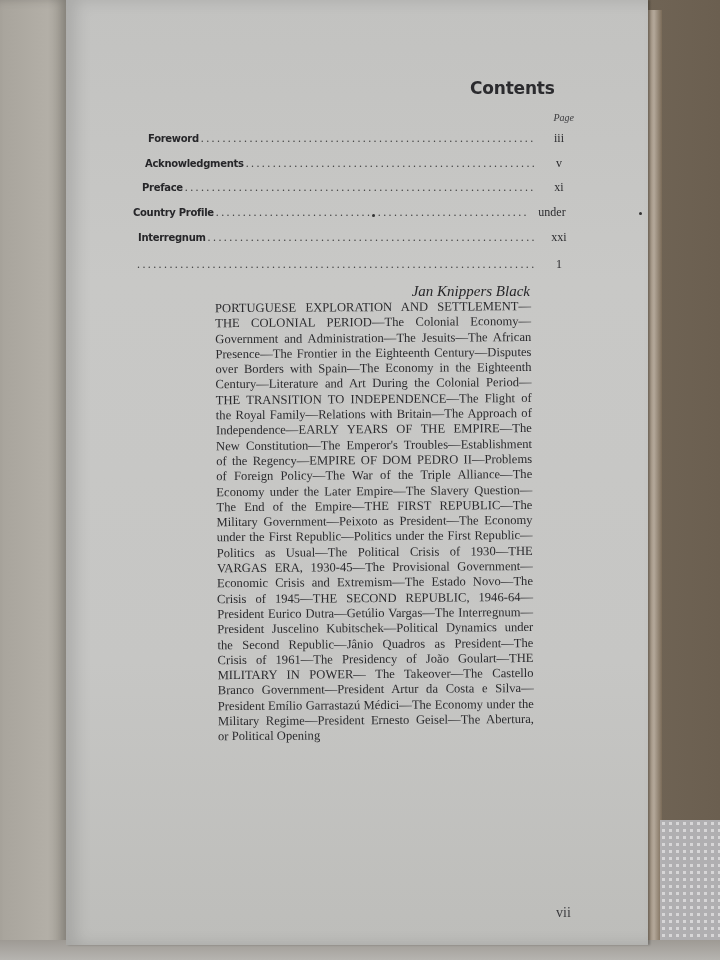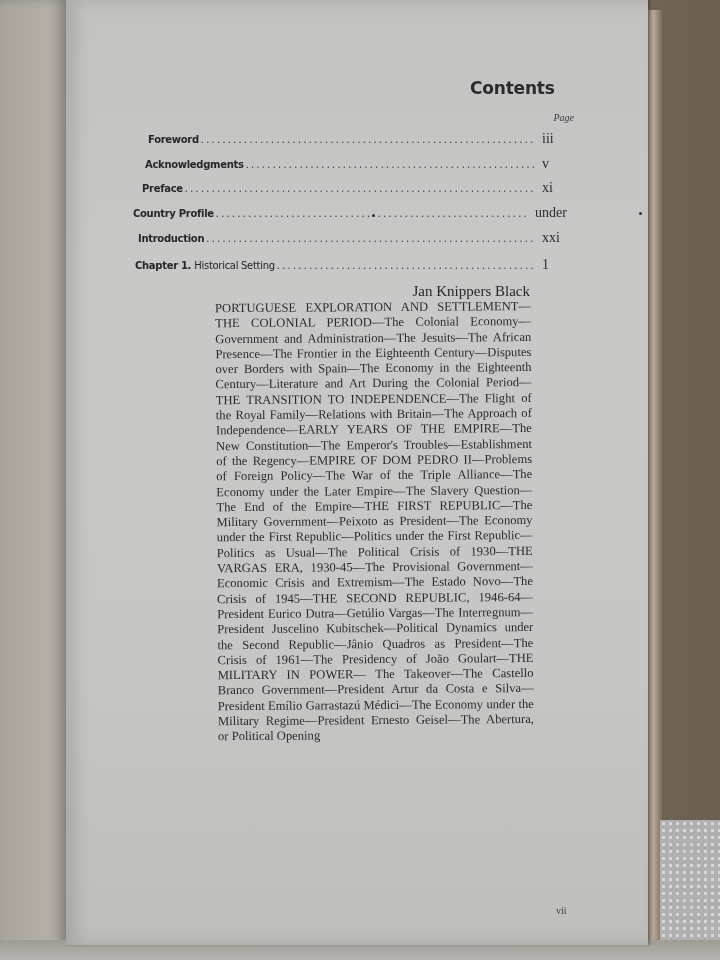--- a/index.html
+++ b/index.html
@@ -111,52 +111,53 @@
       flex: 1;
       overflow: hidden;
       white-space: nowrap;
       font-size: 12px;
       letter-spacing: 2.4px;
       color: #444;
       margin: 0 6px 0 2px;
     }
     .toc-page {
       width: 34px;
-      text-align: left;
-      font-size: 14px;
+      text-align: center;
+      font-size: 12px;
       color: #2c2c2f;
     }
 
     .author {
       position: absolute;
       left: 300px;
       top: 283px;
       width: 230px;
       text-align: right;
+      font-style: italic;
       font-size: 15px;
       color: #27272a;
     }
     .chapter-desc {
       position: absolute;
       left: 215px;
       top: 299px;
       width: 316px;
       font-size: 12.6px;
       line-height: 15.3px;
       color: #2a2a2d;
       text-align: justify;
       hyphens: manual;
       transform: rotate(-0.4deg);
       transform-origin: top right;
     }
     .folio {
       position: absolute;
       left: 556px;
       top: 905px;
-      font-size: 10px;
+      font-size: 14px;
       color: #3b3b3e;
     }
     .stray-dot {
       position: absolute;
       width: 3px;
       height: 3px;
       border-radius: 50%;
       background: #333;
     }
   </style>
@@ -192,30 +193,26 @@
   <span class="toc-page">xi</span>
 </div>
 
 <div class="toc-row" style="left:133px; top:205px; width:436px;">
   <span class="toc-title">Country Profile</span>
   <span class="dots">........................................................................................................................</span>
   <span class="toc-page">under</span>
 </div>
 
 <div class="toc-row" style="left:138px; top:230px; width:438px;">
-  <span class="toc-title">Introduction</span>
+  <span class="toc-title">Interregnum</span>
   <span class="dots">........................................................................................................................</span>
   <span class="toc-page">xxi</span>
 </div>
 
 <div class="toc-row" style="left:135px; top:257px; width:441px;">
-  <span class="toc-title">
-    <span>Chapter 1.</span>
-    <span class="normal">Historical Setting</span>
-  </span>
   <span class="dots">........................................................................................................................</span>
   <span class="toc-page">1</span>
 </div>
 
 <div class="author">Jan Knippers Black</div>
 <div class="chapter-desc">PORTUGUESE EXPLORATION AND SETTLEMENT—THE COLONIAL PERIOD—The Colonial Economy—Government and Administration—The Jesuits—The African Presence—The Frontier in the Eighteenth Century—Disputes over Borders with Spain—The Economy in the Eighteenth Century—Literature and Art During the Colonial Period—THE TRANSITION TO INDEPENDENCE—The Flight of the Royal Family—Relations with Britain—The Approach of Independence—EARLY YEARS OF THE EMPIRE—The New Constitution—The Emperor's Troubles—Establishment of the Regency—EMPIRE OF DOM PEDRO II—Problems of Foreign Policy—The War of the Triple Alliance—The Economy under the Later Empire—The Slavery Question—The End of the Empire—THE FIRST REPUBLIC—The Military Government—Peixoto as President—The Economy under the First Republic—Politics under the First Republic—Politics as Usual—The Political Crisis of 1930—THE VARGAS ERA, 1930-45—The Provisional Government—Economic Crisis and Extremism—The Estado Novo—The Crisis of 1945—THE SECOND REPUBLIC, 1946-64—President Eurico Dutra—Getúlio Vargas—The Interregnum—President Juscelino Kubitschek—Political Dynamics under the Second Republic—Jânio Quadros as President—The Crisis of 1961—The Presidency of João Goulart—THE MILITARY IN POWER— The Takeover—The Castello Branco Government—President Artur da Costa e Silva—President Emílio Garrastazú Médici—The Economy under the Military Regime—President Ernesto Geisel—The Abertura, or Political Opening</div>
 
 <div class="folio">vii</div>
 
 <div class="stray-dot" style="left:372px; top:214px;"></div>

